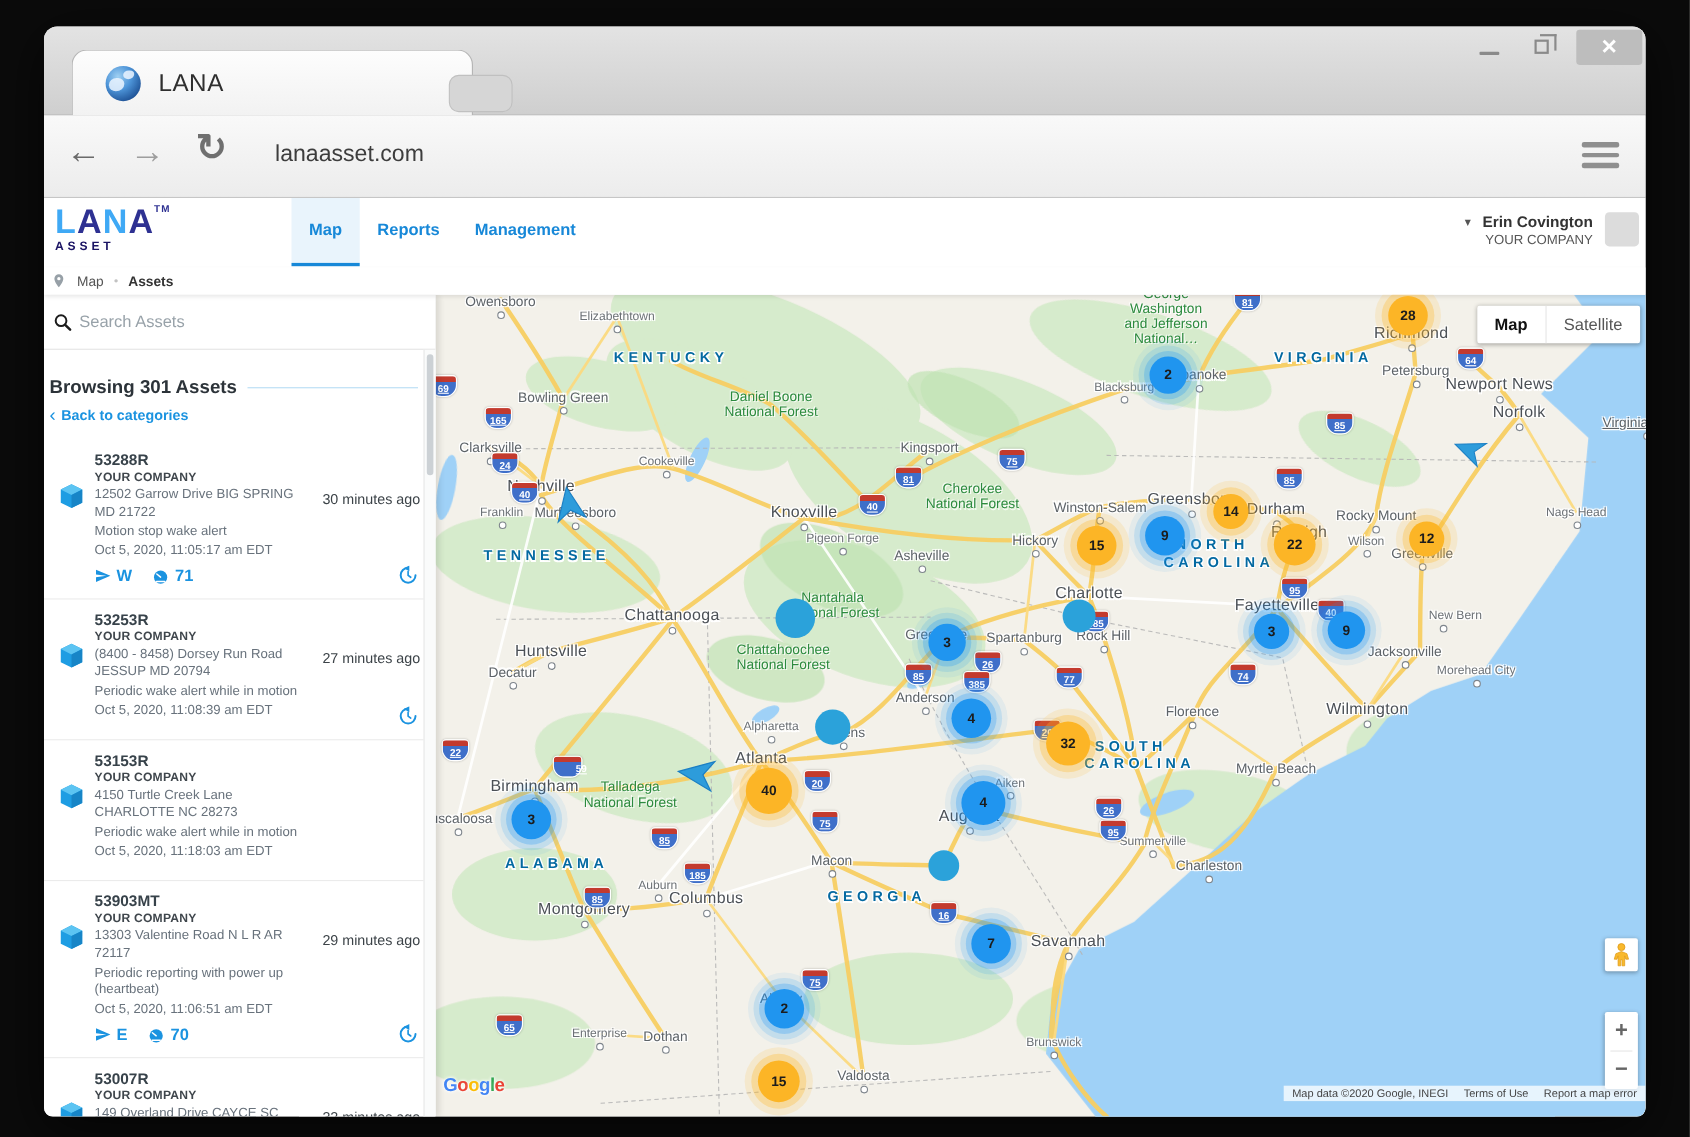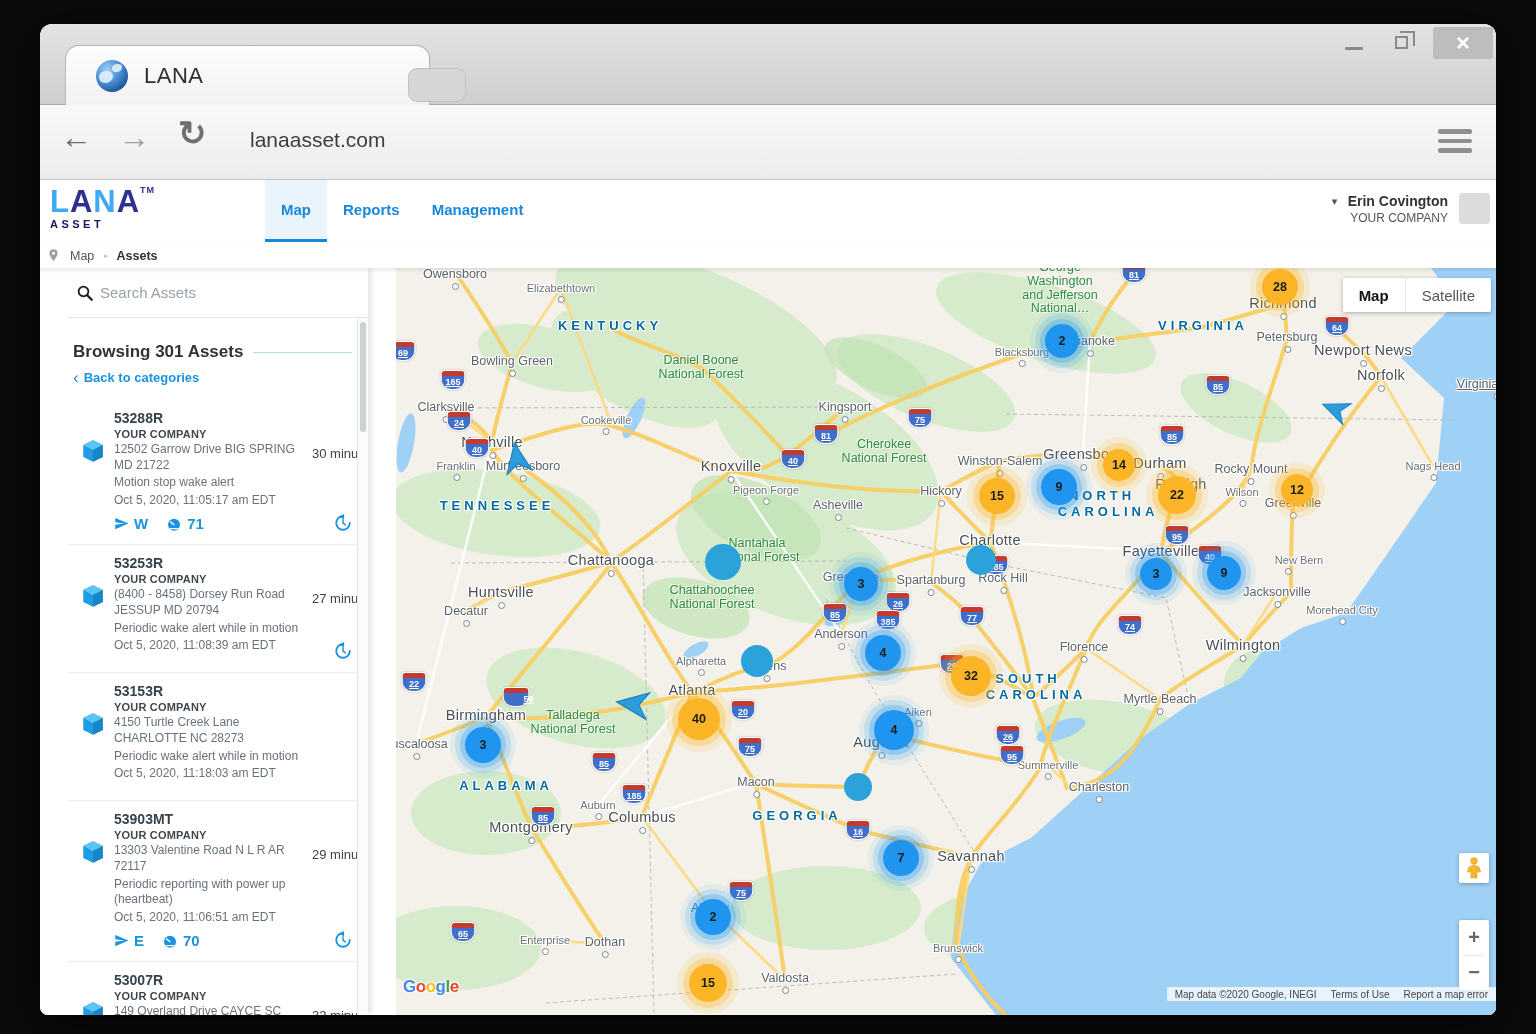--- a/index.html
+++ b/index.html
@@ -64,22 +64,22 @@
   
   .breadcrumb { position:absolute; left:0; top:219px; width:100%; height:25px; background:#fff;
                 display:flex; align-items:center; padding-left:6px; gap:9px;
                 box-shadow:0 2px 4px rgba(0,0,0,.10); z-index:5; }
   .bc-icon { width:15px; height:15px; fill:#97a0a7; }
   .bc-map { font-size:12.5px; color:#555; }
   .bc-sep { font-size:7px; color:#c2c2c2; }
   .bc-assets { font-size:12.5px; font-weight:700; color:#333; }
 
   
-  .sidebar { position:absolute; left:0; top:244px; width:328px; height:747px; background:#fff;
-             box-shadow:3px 0 6px rgba(0,0,0,.12); z-index:4; overflow:hidden;padding-left:28px; }
+  .sidebar { position:absolute; left:0; top:244px; width:356px; height:747px; background:#fff;
+             box-shadow:3px 0 6px rgba(0,0,0,.12); z-index:4; overflow:hidden; }
   .search-row { position:relative; height:50px; border-bottom:1px solid #e4e4e4; }
   .search-icon { position:absolute; left:8px; top:16px; width:18px; height:18px; }
   .search-input { position:absolute; left:32px; top:0; width:300px; height:48px; border:none; outline:none;
                   font-size:15px; color:#333; font-family:inherit; }
   .search-input::placeholder { color:#98a2a9; }
   .scroll-track { position:absolute; right:0; top:50px; bottom:0; width:11px; background:#fafbfb; border-left:1px solid #e7e7e7; }
   .scroll-thumb { position:absolute; right:2px; top:4px; width:6px; height:110px; background:#ccd1d5; border-radius:3px; }
   .browse-head { display:flex; align-items:center; gap:10px; margin:24px 16px 0 5px; }
   .browse-title { font-size:17px; font-weight:600; color:#2c3339; white-space:nowrap; }
   .browse-line { flex:1; height:1px; background:#b7ddf4; }
@@ -555,21 +555,21 @@
         <div class="mlabel sz-md has-dot" style="left: 607px; top: 310px; position: absolute;">Rock Hill</div>
         <div class="mlabel sz-md has-dot" style="left: 535px; top: 312px; position: absolute;">Spartanburg</div>
         <div class="mlabel sz-md has-dot" style="left: 455px; top: 309px; position: absolute;">Greenville</div>
         <div class="mlabel sz-md has-dot" style="left: 445px; top: 366px; position: absolute;">Anderson</div>
         <div class="mlabel sz-sm has-dot" style="left: 522px; top: 444px; position: absolute;">Aiken</div>
         <div class="mlabel sz-lg has-dot" style="left: 485px; top: 474px; position: absolute;">Augusta</div>
         <div class="mlabel sz-lg has-dot" style="left: 765px; top: 283px; position: absolute;">Fayetteville</div>
         <div class="mlabel sz-md has-dot" style="left: 688px; top: 379px; position: absolute;">Florence</div>
         <div class="mlabel sz-lg has-dot" style="left: 847px; top: 377px; position: absolute;">Wilmington</div>
         <div class="mlabel sz-md has-dot" style="left: 881px; top: 324px; position: absolute;">Jacksonville</div>
-        <div class="mlabel sz-sm has-dot" style="left: 892px; top: 292px; position: absolute; padding-left: 22px;">New Bern</div>
+        <div class="mlabel sz-sm has-dot" style="left: 916px; top: 292px; position: absolute; padding-left: 22px;">New Bern</div>
         <div class="mlabel sz-sm has-dot" style="left: 946px; top: 342px; position: absolute;">Morehead City</div>
         <div class="mlabel sz-md has-dot" style="left: 764px; top: 431px; position: absolute;">Myrtle Beach</div>
         <div class="mlabel sz-sm has-dot" style="left: 652px; top: 497px; position: absolute;">Summerville</div>
         <div class="mlabel sz-md has-dot" style="left: 703px; top: 519px; position: absolute;">Charleston</div>
         <div class="mlabel sz-lg has-dot" style="left: 575px; top: 588px; position: absolute;">Savannah</div>
         <div class="mlabel sz-sm has-dot" style="left: 305px; top: 393px; position: absolute;">Alpharetta</div>
         <div class="mlabel sz-lg has-dot" style="left: 296px; top: 422px; position: absolute;">Atlanta</div>
         <div class="mlabel sz-md has-dot" style="left: 371px; top: 398px; position: absolute;">Athens</div>
         <div class="mlabel sz-md has-dot" style="left: 360px; top: 514px; position: absolute;">Macon</div>
         <div class="mlabel sz-lg has-dot" style="left: 246px; top: 549px; position: absolute;">Columbus</div>
@@ -606,21 +606,21 @@
         <div class="shield" style="left: 502px; top: 334px; position: absolute;">26</div>
         <div class="shield" style="left: 612px; top: 467px; position: absolute;">26</div>
         <div class="shield" style="left: 492px; top: 352px; position: absolute;">385</div>
         <div class="shield" style="left: 347px; top: 442px; position: absolute;">20</div>
         <div class="shield" style="left: 556px; top: 396px; position: absolute;">20</div>
         <div class="shield" style="left: 462px; top: 562px; position: absolute;">16</div>
         <div class="shield" style="left: 238px; top: 526px; position: absolute;">185</div>
         <div class="shield" style="left: 67px; top: 664px; position: absolute;">65</div>
         <div class="shield" style="left: 120px; top: 429px; position: absolute; padding-left: 25px;">59</div>
         <div class="shield" style="left: 18px; top: 414px; position: absolute;">22</div>
-        <div class="shield" style="left: 734px; top: 345px; position: absolute; margin-top: 12px;">74</div>
+        <div class="shield" style="left: 734px; top: 345px; position: absolute;">74</div>
       </div>
     <div id="map-markers">
         <div class="cluster yellow" style="width: 36px; height: 36px; left: 884px; top: 19px; position: absolute;">28</div>
         <div class="cluster yellow" style="width: 32px; height: 32px; left: 723px; top: 197px; position: absolute;">14</div>
         <div class="cluster yellow" style="width: 38px; height: 38px; left: 781px; top: 227px; position: absolute;">22</div>
         <div class="cluster yellow" style="width: 32px; height: 32px; left: 901px; top: 222px; position: absolute;">12</div>
         <div class="cluster yellow" style="width: 36px; height: 36px; left: 601px; top: 228px; position: absolute;">15</div>
         <div class="cluster yellow" style="width: 40px; height: 40px; left: 575px; top: 408px; position: absolute;">32</div>
         <div class="cluster yellow" style="width: 42px; height: 42px; left: 303px; top: 451px; position: absolute;">40</div>
         <div class="cluster yellow" style="width: 38px; height: 38px; left: 312px; top: 715px; position: absolute;">15</div>

